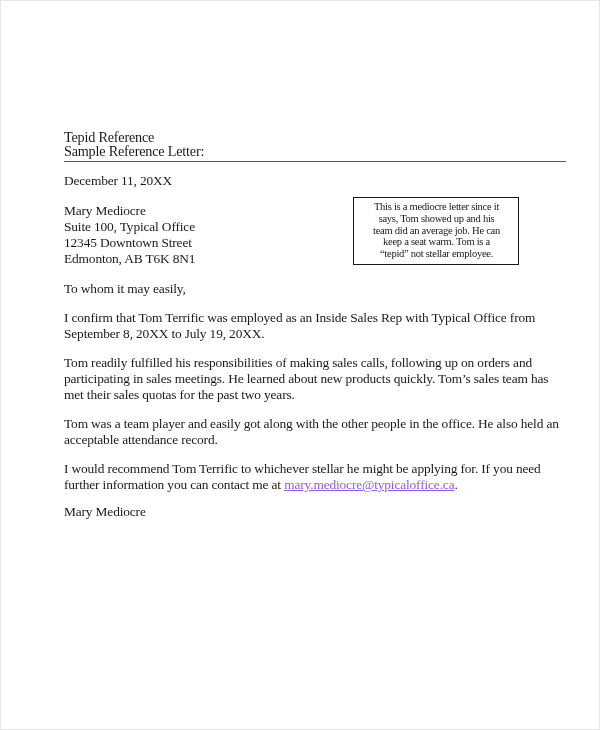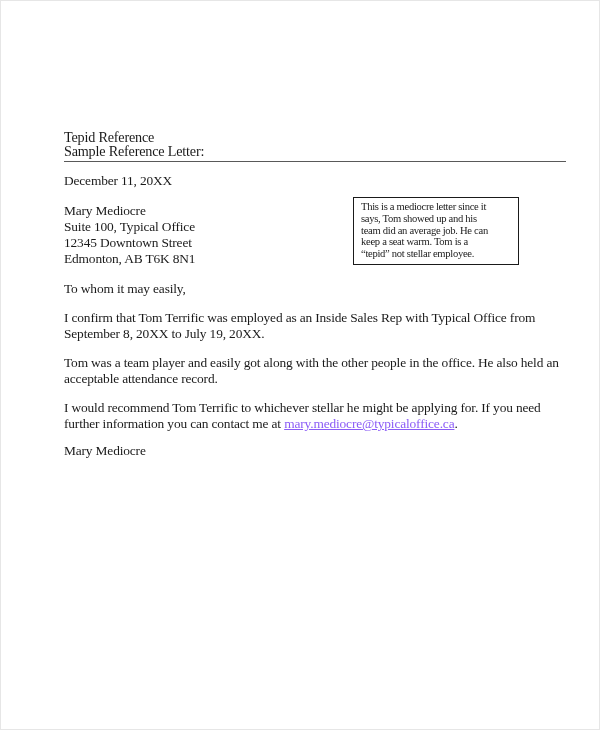--- a/index.html
+++ b/index.html
@@ -42,20 +42,21 @@
     white-space: pre-line;
   }
   .annotation-box {
     position: absolute;
     left: 352px;
     top: 196px;
     width: 166px;
     border: 1px solid #1a1a1a;
     padding: 3px 6px 4px 7px;
     background: #ffffff;
+    text-align: center;
   }
   .annotation-text {
     font-size: 10.6px;
     line-height: 11.8px;
     letter-spacing: -0.3px;
     white-space: pre-line;
   }
   .salutation {
     margin-top: 14px;
     font-size: 13.4px;
@@ -103,20 +104,23 @@
     <div class="sender-address">Mary Mediocre
 Suite 100, Typical Office
 12345 Downtown Street
 Edmonton, AB T6K 8N1</div>
 
     <div class="salutation">To whom it may easily,</div>
 
     <div class="para">I confirm that Tom Terrific was employed as an Inside Sales Rep with Typical Office from
 September 8, 20XX to July 19, 20XX.</div>
 
+    <div class="para">Tom readily fulfilled his responsibilities of making sales calls, following up on orders and
+participating in sales meetings. He learned about new products quickly. Tom’s sales team has
+met their sales quotas for the past two years.</div>
 
     <div class="para">Tom was a team player and easily got along with the other people in the office.  He also held an
 acceptable attendance record.</div>
 
     <div class="para"><span>I would recommend Tom Terrific to whichever stellar he might be applying for. If you need
 further information you can contact me at </span><a class="email-link">mary.mediocre@typicaloffice.ca</a><span>.</span></div>
 
 
     <div class="signature">Mary Mediocre</div>
 

